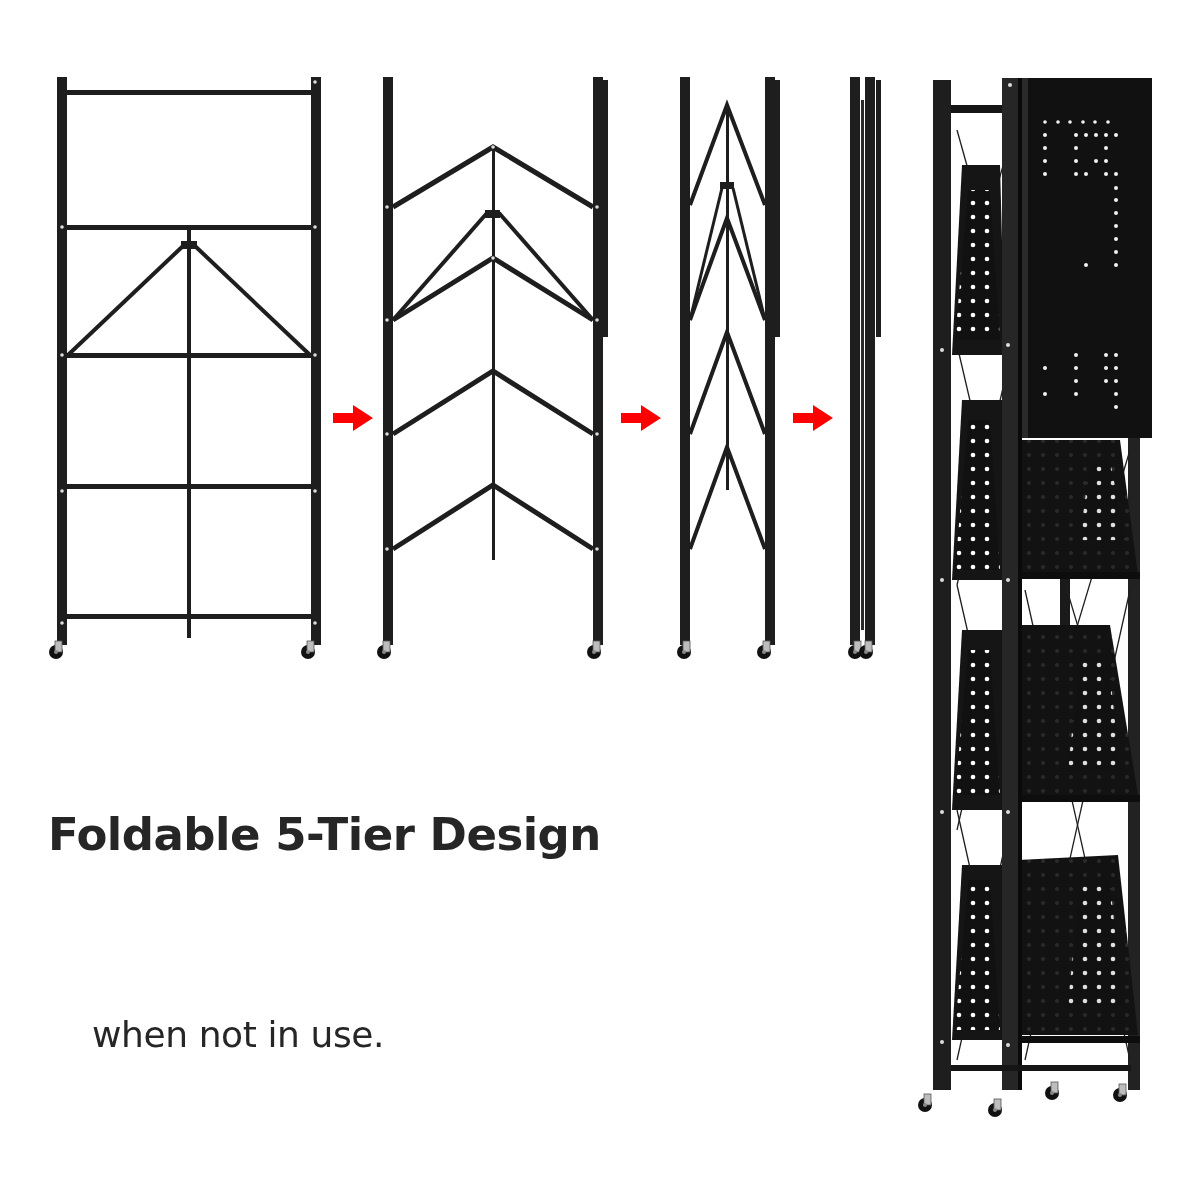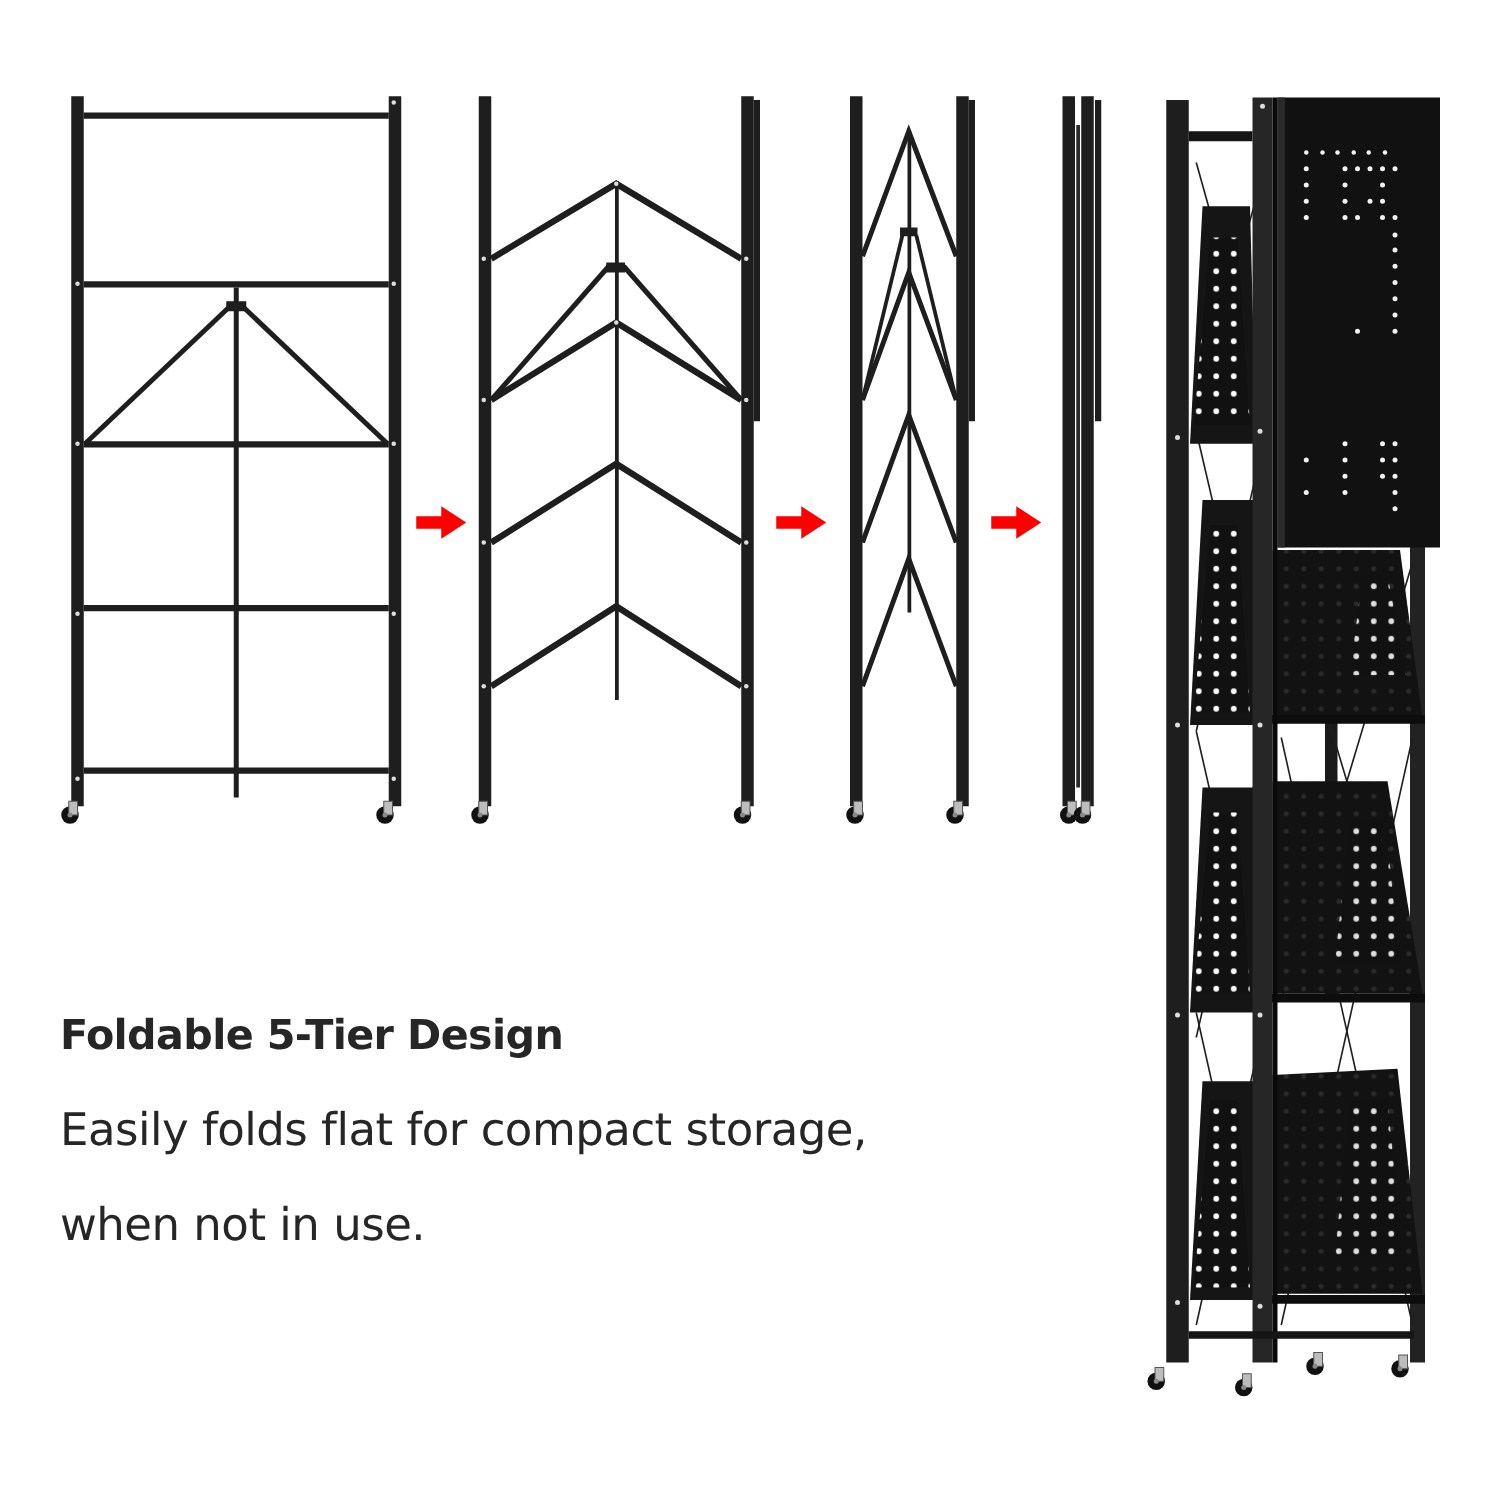--- a/index.html
+++ b/index.html
@@ -1,23 +1,23 @@
 <!DOCTYPE html>
 <html><head>
 <meta charset="utf-8">
 <style>
   html,body{margin:0;padding:0;background:#ffffff;}
   body{width:1200px;height:1200px;position:relative;overflow:hidden;font-family:"DejaVu Sans","Liberation Sans",sans-serif;}
   .stage{position:absolute;left:0;top:0;width:1200px;height:1200px;}
   svg{position:absolute;left:0;top:0;}
-  .headline{position:absolute;left:48px;top:808px;font-family:"DejaVu Sans",sans-serif;font-weight:bold;font-size:33px;color:#262626;letter-spacing:-0.5px;white-space:nowrap;}
+  .headline{position:absolute;left:48px;top:808px;font-family:"DejaVu Sans",sans-serif;font-weight:bold;font-size:45px;color:#262626;letter-spacing:-0.5px;white-space:nowrap;}
   .body-line{position:absolute;left:48px;font-family:"DejaVu Sans",sans-serif;font-size:36px;color:#262626;white-space:nowrap;letter-spacing:-0.4px;}
   .l1{top:884px;}
   .l2{top:950px;}
-  .l3{top:960px;}
+  .l3{top:1014px;margin-left:44px;}
 </style>
 </head>
 <body>
 
 <div class="stage">
 
 <svg width="1200" height="1200" viewBox="0 0 1200 1200">
   <defs>
     <g id="caster">
       <circle cx="0" cy="0" r="7" fill="#111"></circle>
@@ -234,16 +234,15 @@
     </g>
 
     <use href="#caster" x="925" y="1105"></use>
     <use href="#caster" x="995" y="1110"></use>
     <use href="#caster" x="1052" y="1093"></use>
     <use href="#caster" x="1120" y="1095"></use>
   </g>
 </svg>
 
 <div class="headline">Foldable 5-Tier Design</div>
-<div class="body-line l1">Easily folds flat for compact storage,</div>
 <div class="body-line l3">when not in use.</div>
 
 </div>
 
 </body></html>

